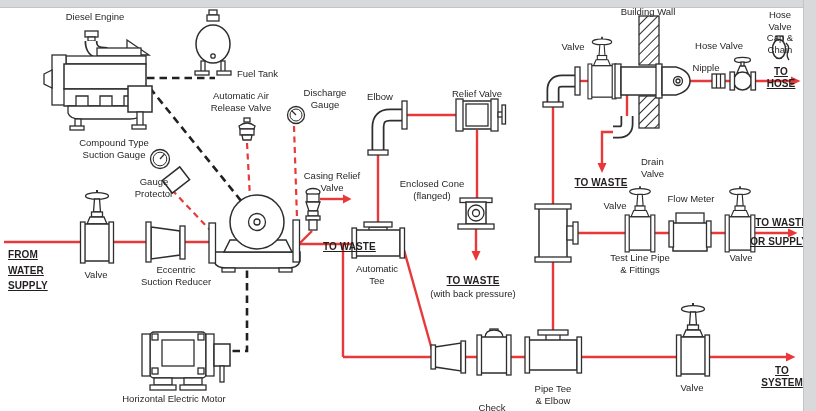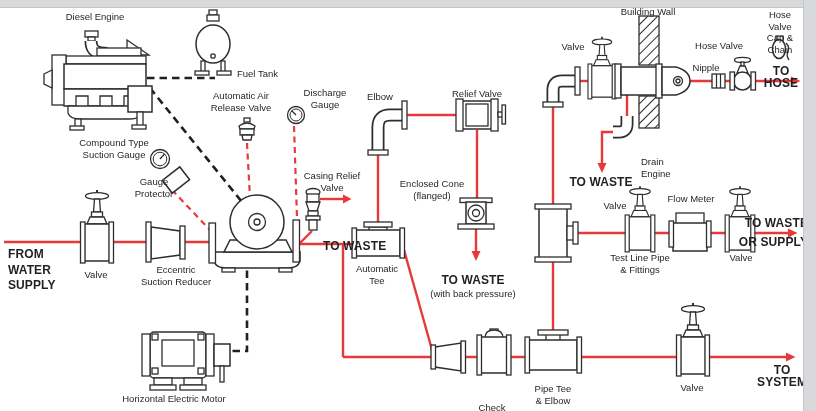--- a/index.html
+++ b/index.html
@@ -6,21 +6,21 @@
   html,body{margin:0;padding:0;background:#fff;}
   .stage{position:relative;width:816px;height:411px;background:#fff;overflow:hidden;
          font-family:"Liberation Sans",sans-serif;}
   .frame-top{position:absolute;left:0;top:0;width:816px;height:7px;background:var(--frame);border-bottom:1px solid #c3c4c5;}
   .frame-right{position:absolute;right:0;top:0;width:12px;height:411px;background:var(--frame);border-left:1px solid #c3c4c5;}
   svg{position:absolute;left:0;top:0;}
   .lbl{position:absolute;font-size:9.5px;line-height:11.5px;color:var(--ink);
        white-space:pre-line;text-align:center;transform:translateX(-50%);}
   .lbl.left{transform:none;text-align:left;margin-top:36px;}
   .lbl.right{left:auto;transform:none;text-align:right;}
-  .lbl.b{font-weight:bold;font-size:12px;letter-spacing:.1px;}
+  .lbl.b{font-weight:bold;font-size:10px;letter-spacing:.1px;text-decoration:underline;}
   .pipe{stroke:var(--red);stroke-width:2.4;fill:none;}
   .rdash{stroke:var(--red);stroke-width:2.2;fill:none;stroke-dasharray:6 4.5;}
   .kdash{stroke:var(--ink);stroke-width:2.6;fill:none;stroke-dasharray:7.5 5;}
   .ah{fill:var(--red);stroke:none;}
   .sym{stroke:var(--sym);stroke-width:1.5;fill:#fff;}
   .sym2{stroke:var(--sym);stroke-width:1.3;fill:#fff;}
   .thick{stroke:var(--sym);stroke-width:13;fill:none;}
   .thin{stroke:#fff;stroke-width:9.5;fill:none;}
   .hatchbox{stroke:var(--sym);stroke-width:1.3;fill:url(#hatch);}
 </style>
@@ -339,21 +339,21 @@
 <div class="lbl" style="left:692px;top:382px">Valve</div>
 <div class="lbl b" style="left:782px;top:365px">TO SYSTEM</div>
 <div class="lbl" style="left:648px;top:6px">Building Wall</div>
 <div class="lbl" style="left:573px;top:41px">Valve</div>
 <div class="lbl" style="left:719px;top:40px">Hose Valve</div>
 <div class="lbl" style="left:780px;top:9px">Hose Valve
 Cap &amp; Chain</div>
 <div class="lbl" style="left:706px;top:62px">Nipple</div>
 <div class="lbl b" style="left:781px;top:66px">TO HOSE</div>
 <div class="lbl left" style="left:641px;top:120px">Drain
-Engine</div>
+Valve</div>
 <div class="lbl b" style="left:601px;top:177px">TO WASTE</div>
 <div class="lbl" style="left:615px;top:200px">Valve</div>
 <div class="lbl" style="left:691px;top:193px">Flow Meter</div>
 <div class="lbl" style="left:741px;top:252px">Valve</div>
 <div class="lbl right b" style="right:8px;top:214px;line-height:18.5px">TO WASTE
 OR SUPPLY</div>
 <div class="lbl" style="left:640px;top:252px">Test Line Pipe
 &amp; Fittings</div>
 
 <div class="frame-top"></div>

